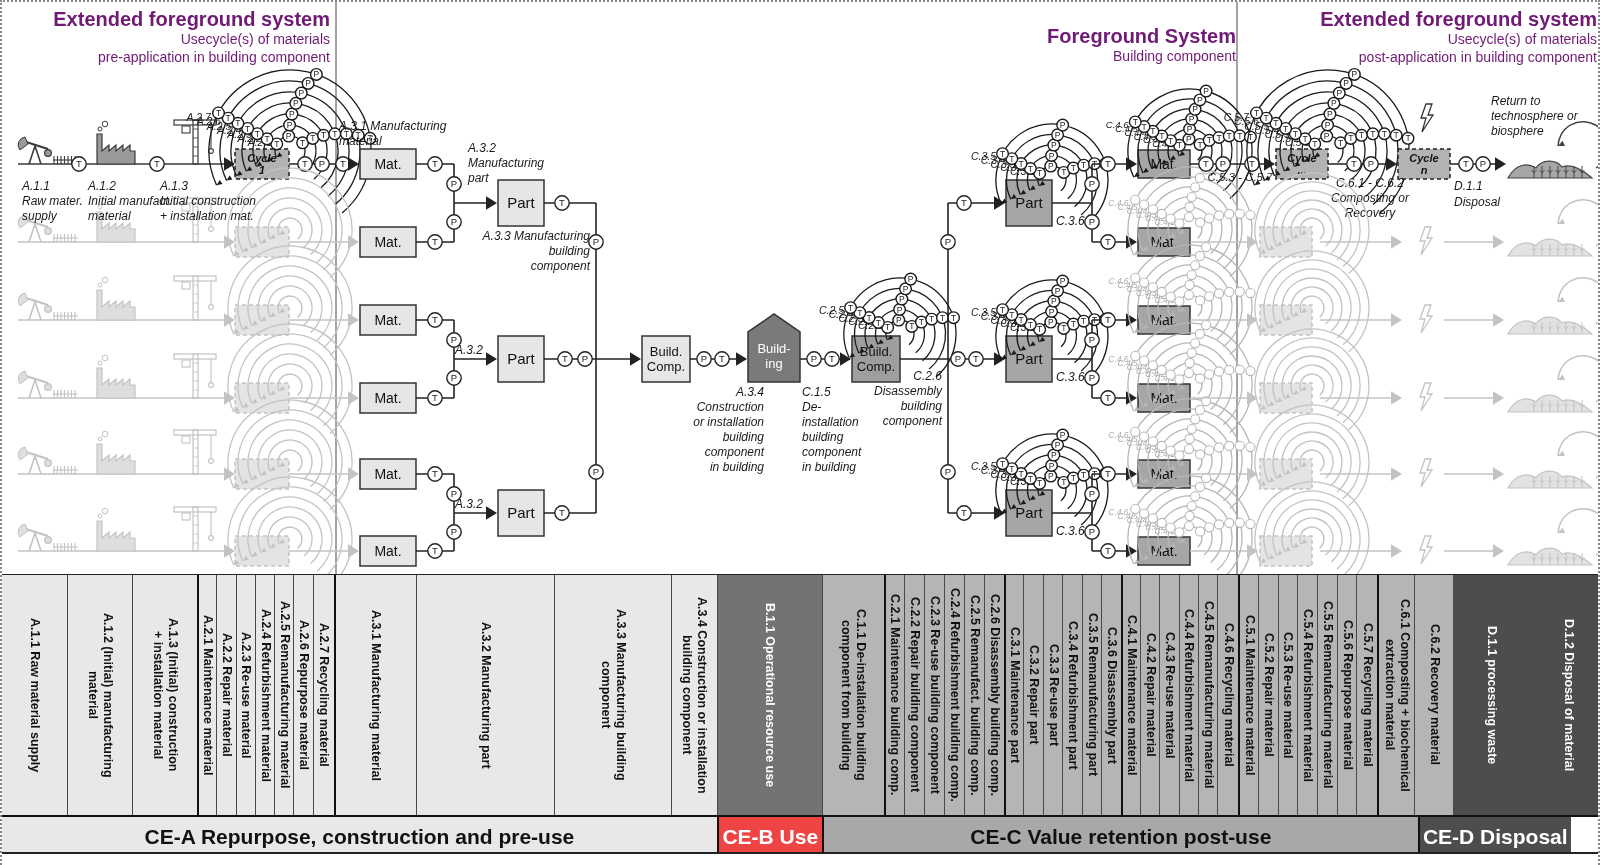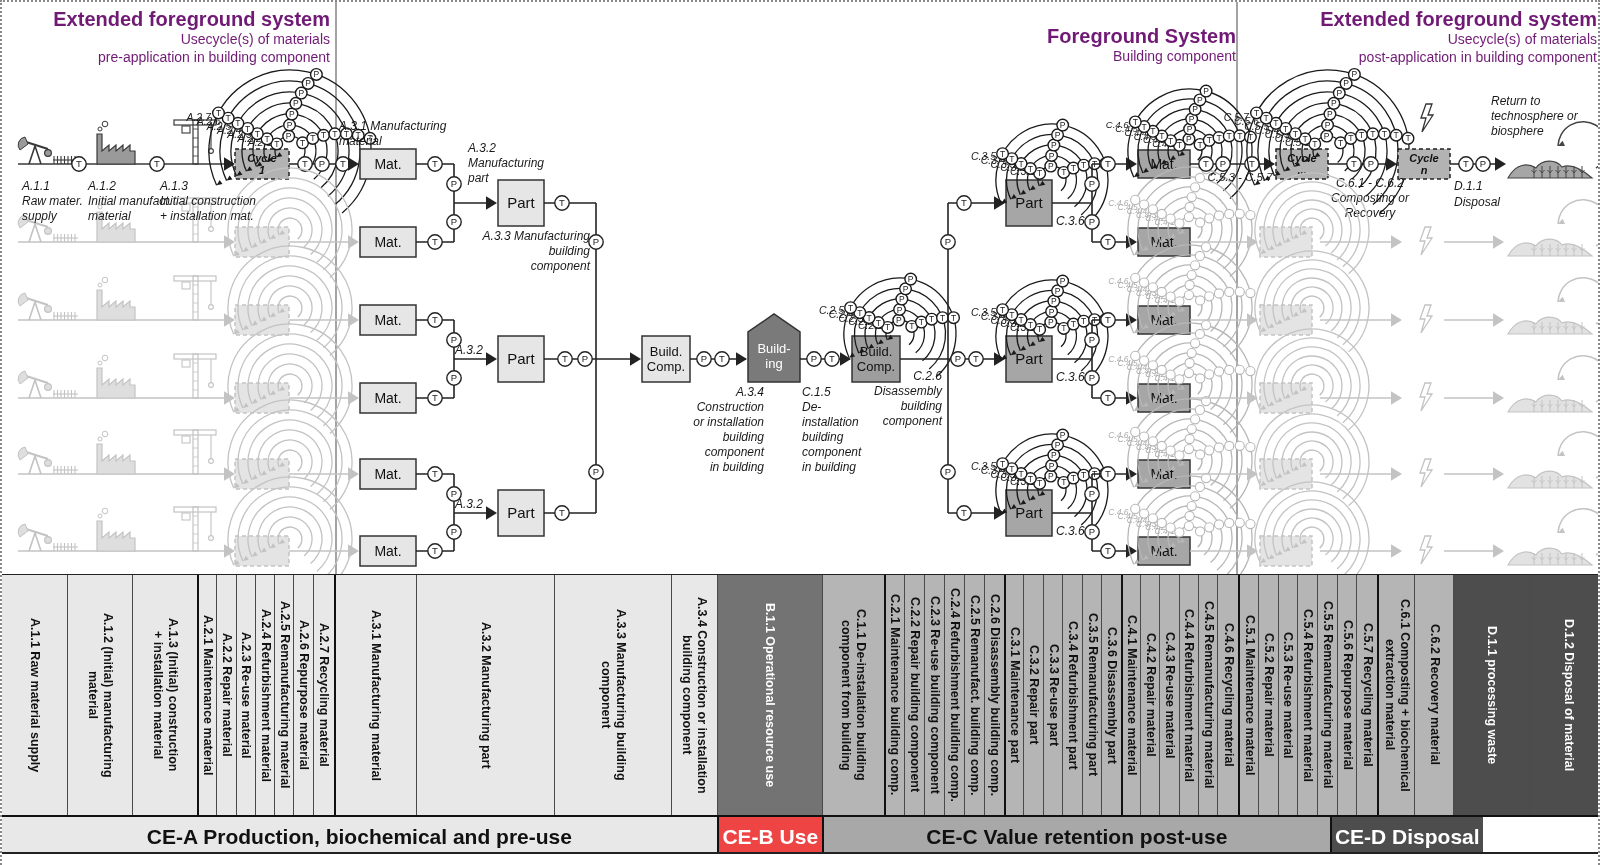--- a/index.html
+++ b/index.html
@@ -1521,19 +1521,19 @@
             <div>D.1.1 processing waste</div>
           </div>
         </div>
         <div class="col g-darkest" style="width: 77px;">
           <div class="vtext">
             <div>D.1.2 Disposal of material</div>
           </div>
         </div>
       </div>
     <div id="footers">
-        <div class="foot f-light" style="width: 714.8px;">CE-A Production, biochemical and pre-use</div>
+        <div class="foot f-light" style="width: 714.8px;">CE-A Repurpose, construction and pre-use</div>
         <div class="foot f-dark" style="width: 105px;">CE-B Use</div>
-        <div class="foot f-mid" style="width: 508px;">CE-C Value retention post-use</div>
+        <div class="foot f-mid" style="width: 596px;">CE-C Value retention post-use</div>
         <div class="foot f-darkest" style="width: 153px;">CE-D Disposal</div>
       </div>
   </div>
 </div>
 
 </body></html>

